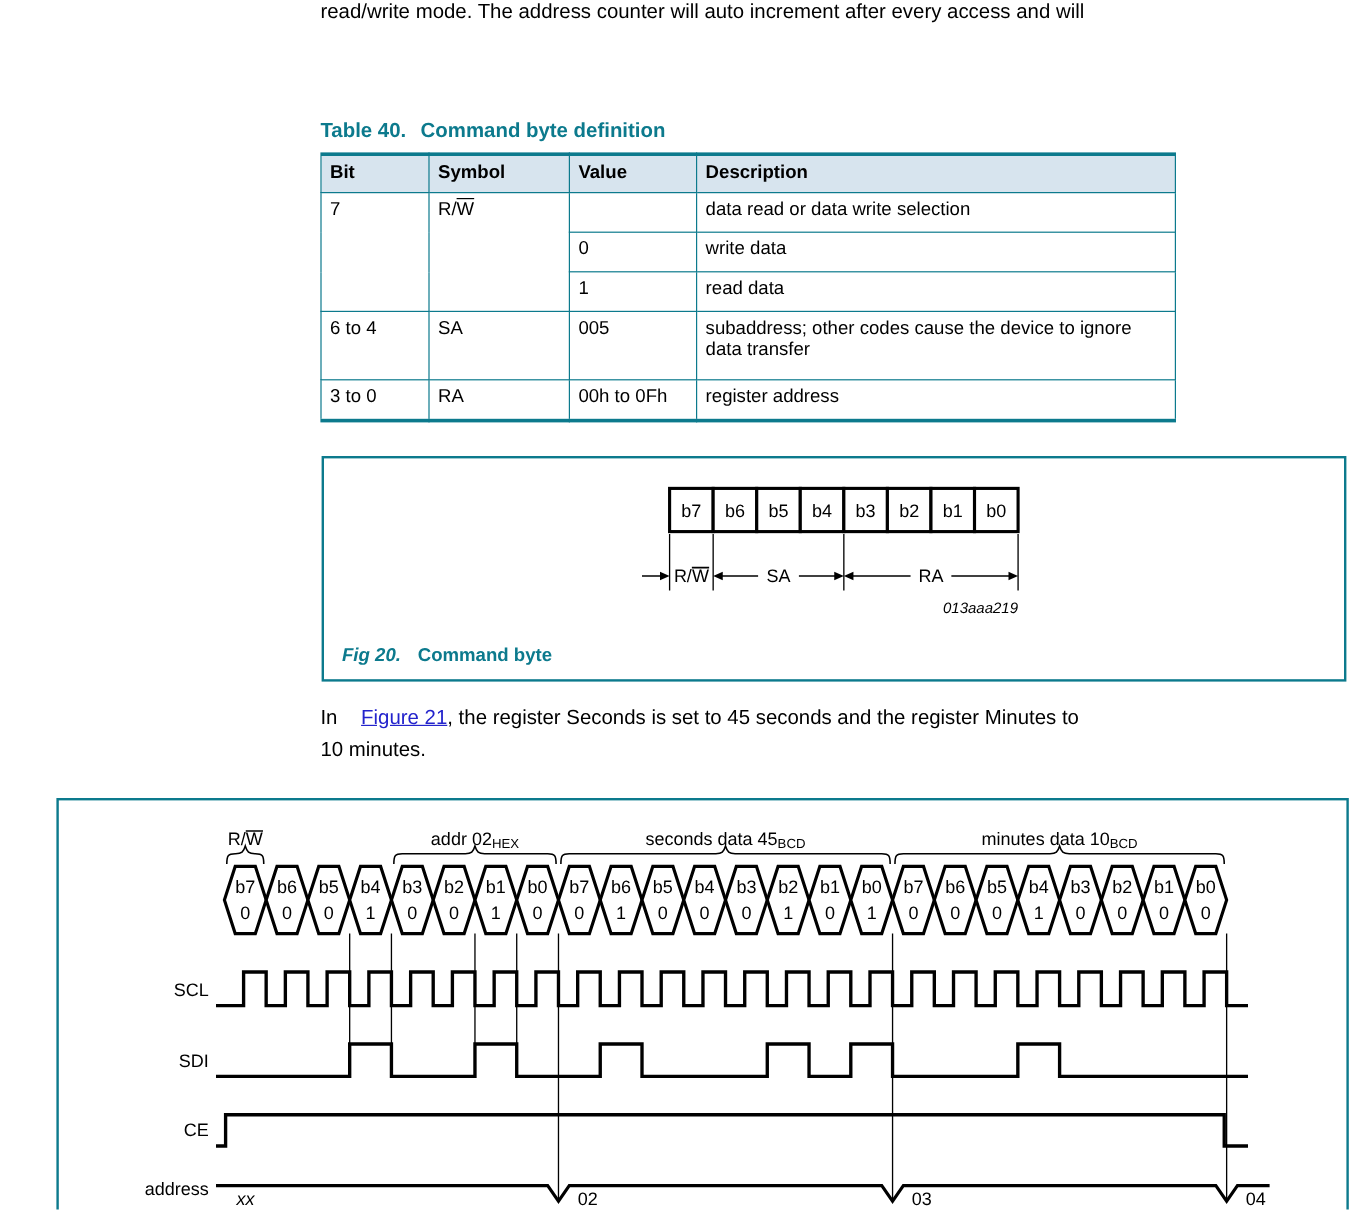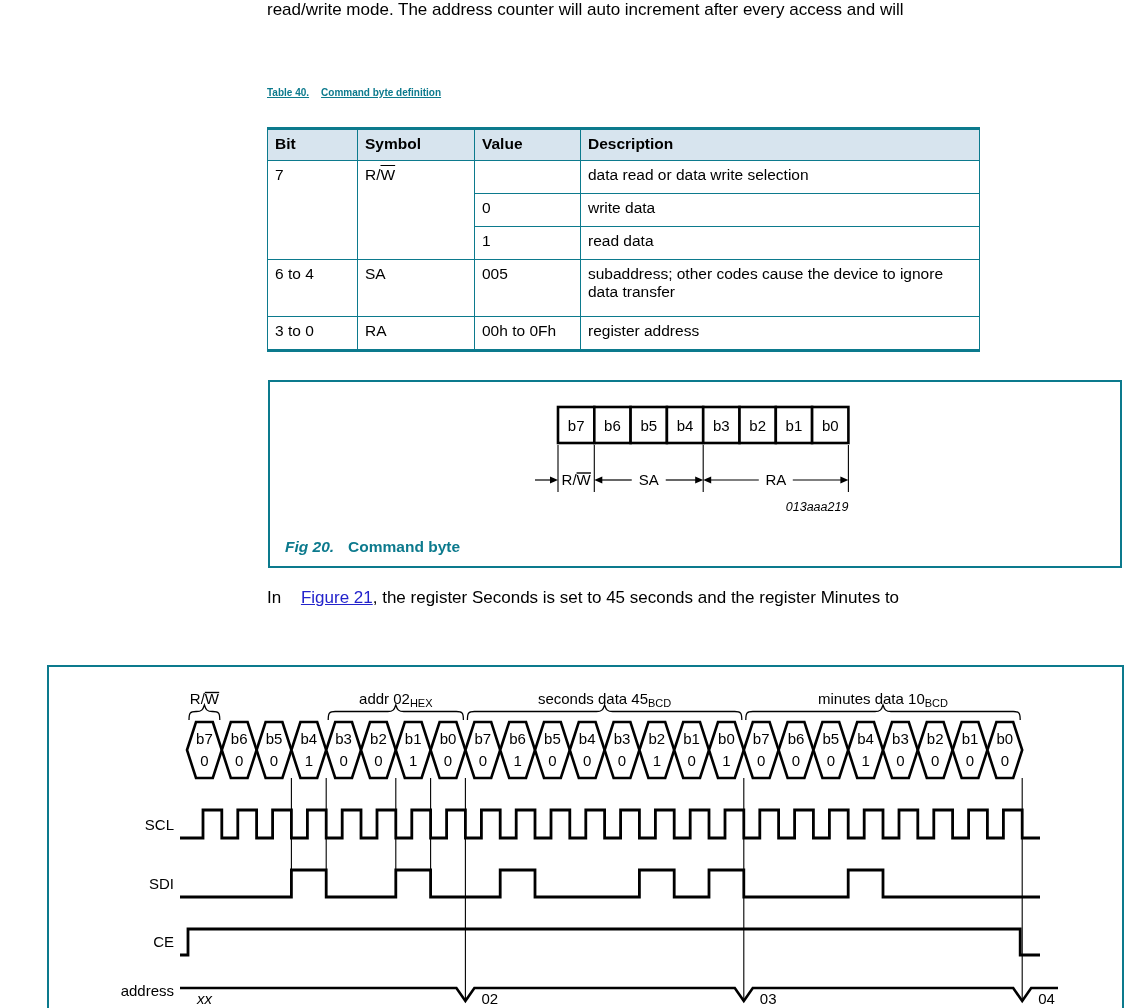--- a/index.html
+++ b/index.html
@@ -10,21 +10,21 @@
   html,body{margin:0;padding:0;}
   body{
     width:1140px;height:1008px;overflow:hidden;position:relative;
     background:#ffffff;color:#000;
     font-family:"Liberation Sans",sans-serif;
   }
   .para{position:absolute;font-size:17px;line-height:27px;}
   .tline{white-space:nowrap;}
   .ovl{text-decoration:overline;}
   .lnk{color:var(--link);text-decoration:underline;cursor:pointer;margin-left:15px;}
-  .tbl-title{position:absolute;left:267px;top:87px;font-size:10px;font-weight:bold;color:var(--accent);white-space:nowrap;text-decoration:underline;}
+  .tbl-title{position:absolute;left:267px;top:99px;font-size:17px;font-weight:bold;color:var(--accent);white-space:nowrap;}
   .tlabel{margin-right:12px;}
   table.cmd{
     position:absolute;left:267px;top:127px;width:713px;
     border-collapse:collapse;font-size:15.5px;table-layout:fixed;
     border-top:3px solid var(--accent);border-bottom:3px solid var(--accent);
   }
   table.cmd th,table.cmd td{
     border:1px solid var(--accent);
     padding:5px 7px 3px 7px;vertical-align:top;text-align:left;
   }
@@ -135,20 +135,21 @@
         <text x="775.8" y="485" font-size="15" text-anchor="middle">RA</text>
         <text x="848.4" y="511" font-size="12.5" text-anchor="end" font-style="italic" fill="#111">013aaa219</text>
       </svg>
     <div class="figcap">
       <span class="tlabel">Fig 20.</span><span>Command byte</span>
     </div>
   </div>
 
   <div class="para" style="left:267px;top:584px;">
     <div class="tline"><span>In </span><a href="#" class="lnk">Figure 21</a><span>, the register Seconds is set to 45 seconds and the register Minutes to</span></div>
+    <div class="tline"><span>10 minutes.</span></div>
   </div>
 
   <div class="figbox" id="fig21box">
     <svg id="fig21svg" width="1069" height="386" viewBox="49 667 1069 386">
         <line x1="291.4" y1="778" x2="291.4" y2="897" stroke="#000" stroke-width="1.1"></line>
         <line x1="326.2" y1="778" x2="326.2" y2="897" stroke="#000" stroke-width="1.1"></line>
         <line x1="395.79999999999995" y1="778" x2="395.79999999999995" y2="897" stroke="#000" stroke-width="1.1"></line>
         <line x1="430.59999999999997" y1="778" x2="430.59999999999997" y2="897" stroke="#000" stroke-width="1.1"></line>
         <line x1="465.4" y1="778" x2="465.4" y2="1001" stroke="#000" stroke-width="1.1"></line>
         <line x1="743.8" y1="778" x2="743.8" y2="1001" stroke="#000" stroke-width="1.1"></line>

